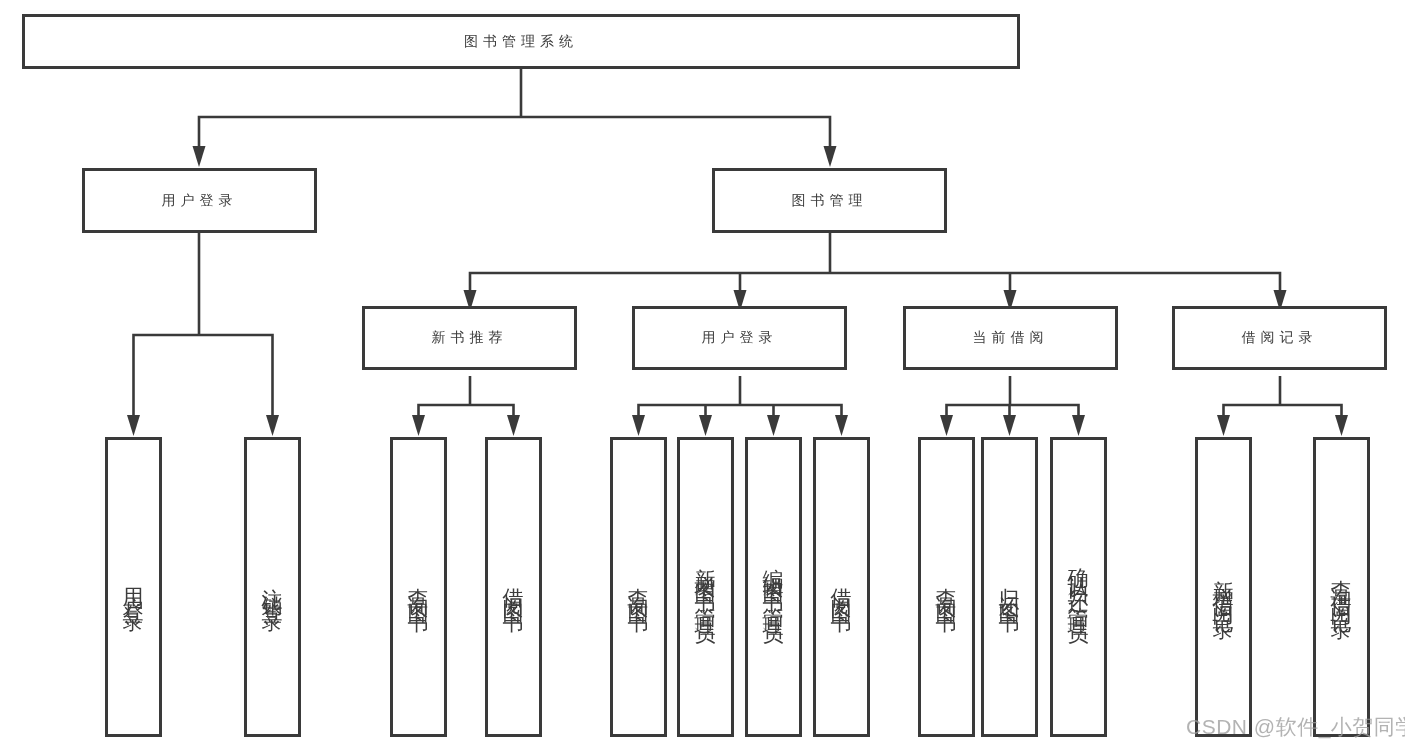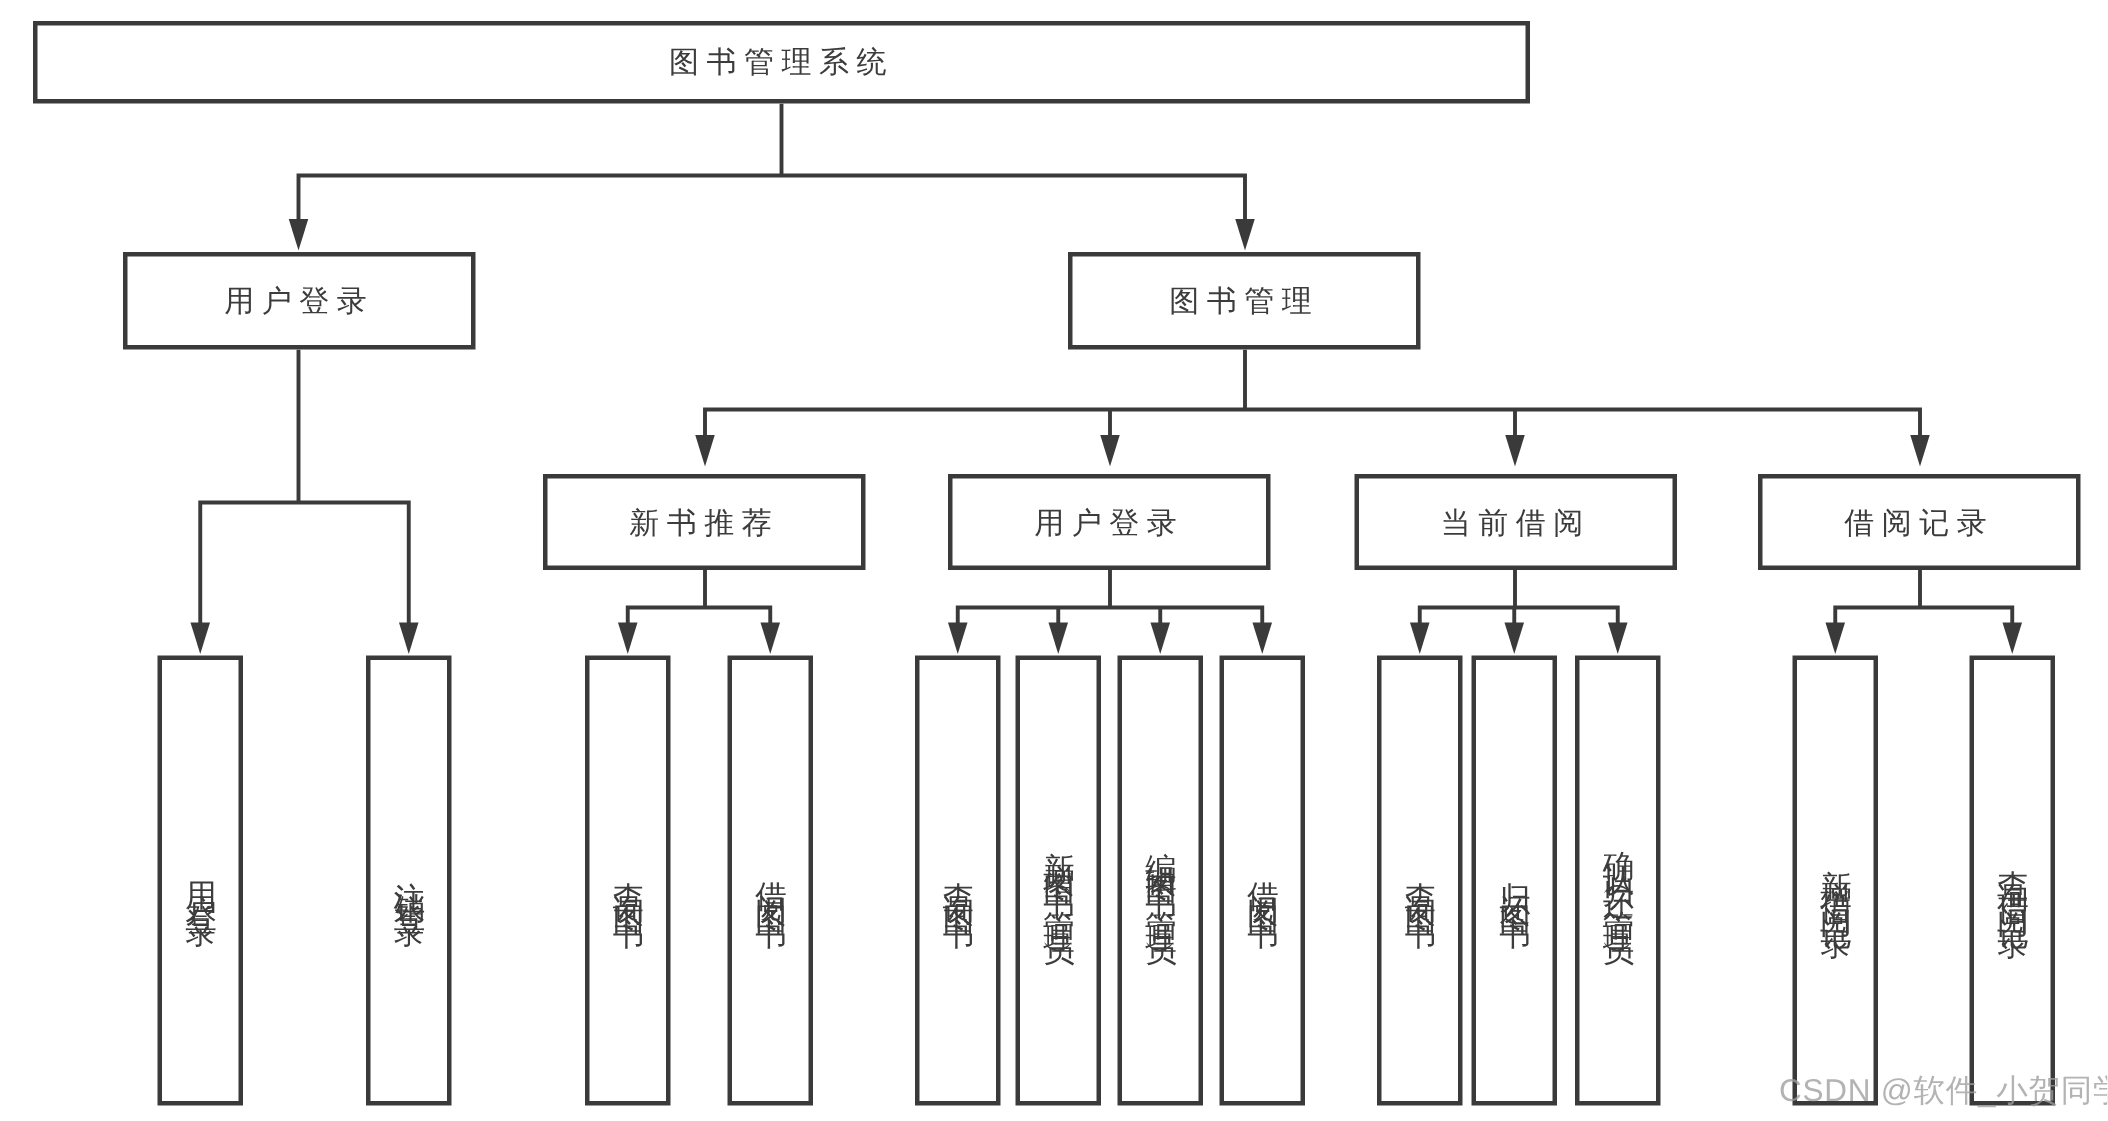--- a/index.html
+++ b/index.html
@@ -37,35 +37,35 @@
     border:3px solid var(--line);
     background:#ffffff;
     display:flex;
     align-items:center;
     justify-content:center;
     color:var(--text);
     z-index:2;
     text-align:center;
   }
   .node .lbl{
-    font-size:20px;
+    font-size:14px;
     letter-spacing:5px;
     white-space:nowrap;
   }
   .node.leaf .lbl{
     writing-mode:vertical-rl;
     text-orientation:mixed;
     font-size:21px;
     letter-spacing:8px;
     line-height:1;
     white-space:normal;
   }
   .node.root   {left:22px;  top:14px;  width:998px; height:55px;}
   .node.lvl2   {top:168px;  height:65px; width:235px;}
-  .node.lvl3   {top:316px;  height:64px; width:215px;}
+  .node.lvl3   {top:306px;  height:64px; width:215px;}
   .node.leaf   {top:437px;  height:300px; width:57px;}
 
   .watermark{
     position:absolute;
     left:1186px;
     top:713px;
     z-index:5;
     font-size:21px;
     color:rgba(158,158,158,0.78);
     letter-spacing:0.5px;

